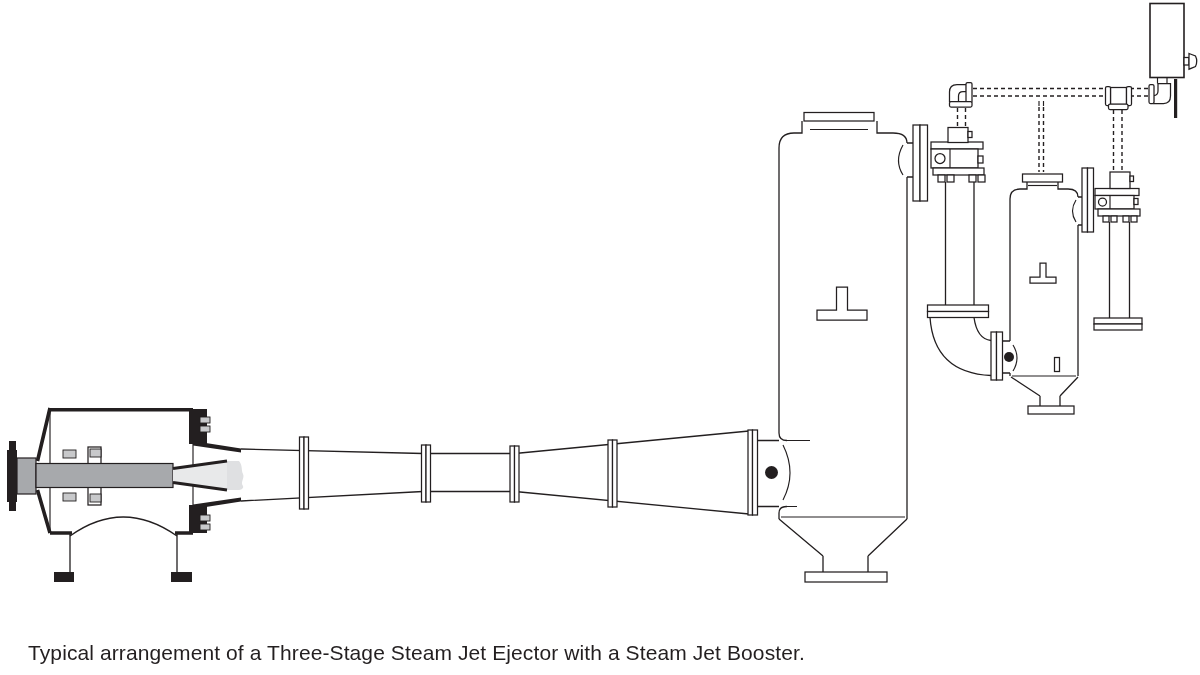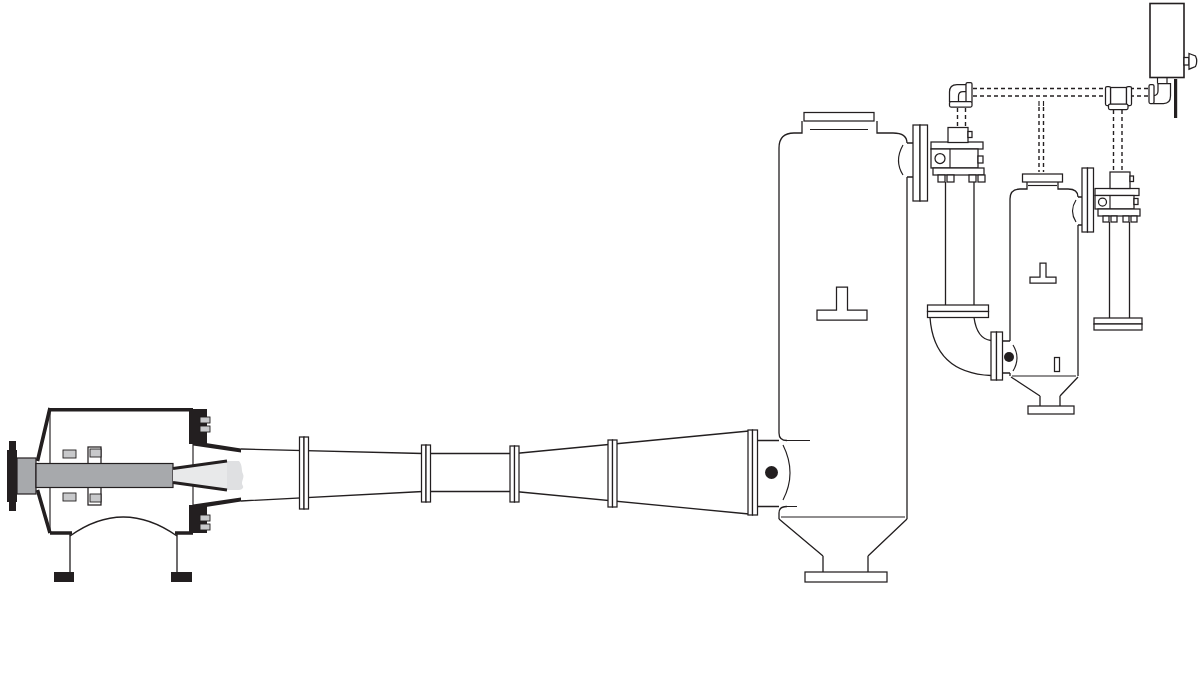--- a/index.html
+++ b/index.html
@@ -224,13 +224,14 @@
 
   <g>
     <rect x="1150" y="3.5" width="34" height="74" fill="#fff" stroke="var(--ink)" stroke-width="1.6"></rect>
     <rect class="wh" x="1184" y="57.5" width="5" height="7.5"></rect>
     <path class="wh" d="M1189,53.5 L1195.5,56 Q1198,61.3 1195.5,66.5 L1189,69.2 Z"></path>
     <rect class="blk" x="1174" y="79" width="3.2" height="39"></rect>
   </g>
 
 </svg>
 
+<div class="caption">Typical arrangement of a Three-Stage Steam Jet Ejector with a Steam Jet Booster.</div>
 </div>
 
 </body></html>

